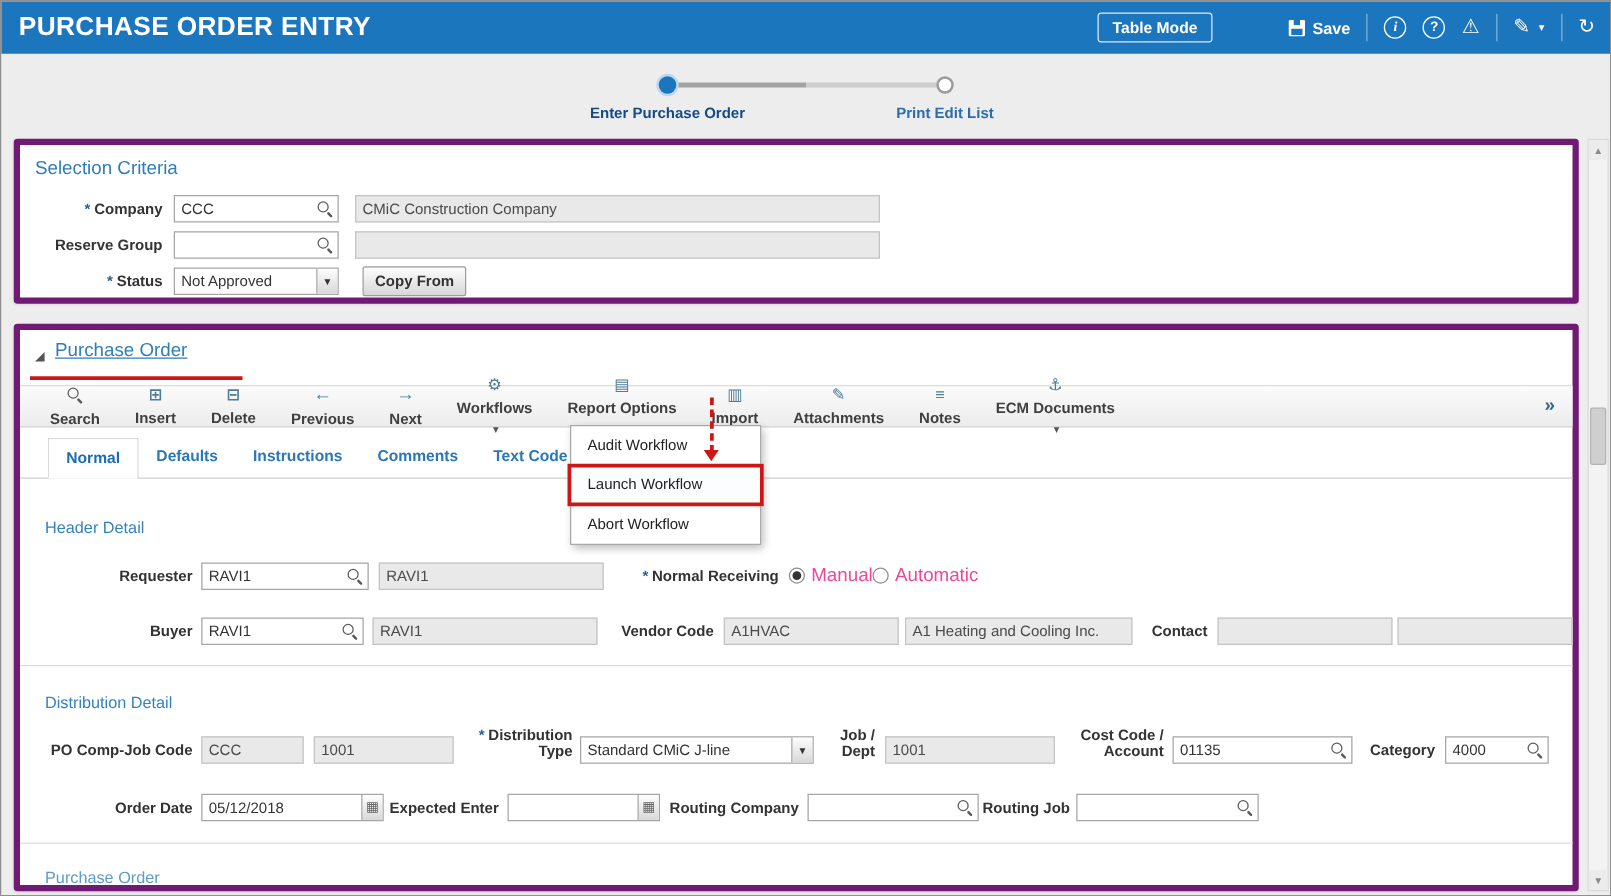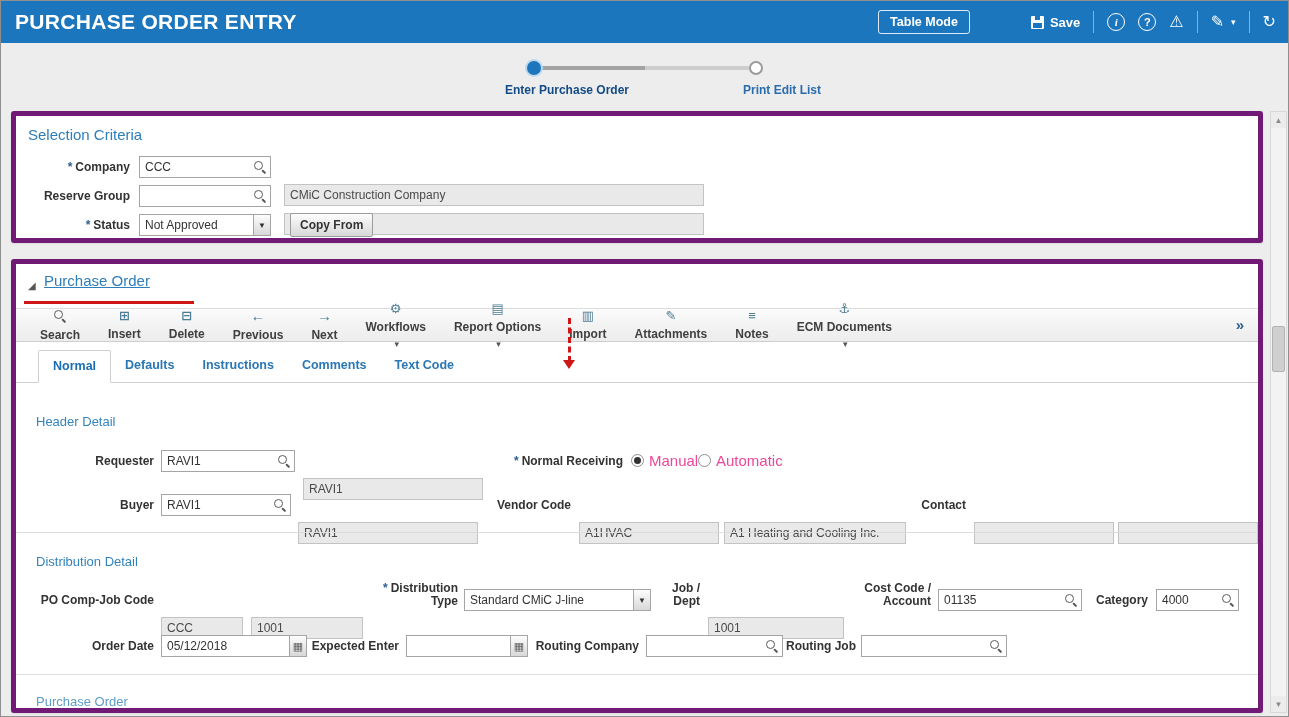--- a/index.html
+++ b/index.html
@@ -19,37 +19,37 @@
   .circ { width:18px; height:18px; border:1.5px solid #fff; border-radius:50%; color:#fff; font-size:11px; font-weight:bold; display:flex; align-items:center; justify-content:center; cursor:pointer; }
   .circ.it { font-style:italic; font-family:"Liberation Serif","DejaVu Serif",serif; }
   .hicon { color:#fff; font-size:16px; line-height:1; cursor:pointer; }
   .hcaret { color:#fff; font-size:9px; margin-left:-6px; cursor:pointer; }
 
   
   .train-line { position:absolute; left:540px; top:65px; width:208px; height:4px; background:linear-gradient(to right,#a3a3a3 50%,#cdcdcd 50%); }
   .train-circle { position:absolute; width:14px; height:14px; border-radius:50%; }
   .train-circle.active { left:526px; top:60px; background:#1c76bd; box-shadow:0 0 0 2px #bcd9ef; }
   .train-circle.idle { left:748px; top:60px; background:#fff; border:2px solid #9b9b9b; }
-  .train-label { position:absolute; top:82px; font-size:12px; font-weight:bold; text-align:right; }
+  .train-label { position:absolute; top:82px; font-size:12px; font-weight:bold; text-align:center; }
   .train-label.l1 { left:438px; width:190px; color:#134b86; }
   .train-label.l2 { left:690px; width:130px; color:#2a6daf; }
 
   
   .panel { position:absolute; background:#fff; border:5px solid #701a75; border-radius:3px; box-shadow:0 1px 2px rgba(0,0,0,.08); }
   #sel-panel { left:10px; top:110px; width:1252px; height:132px; }
   #po-panel  { left:10px; top:258px; width:1252px; height:454px; }
   .sec-title { position:absolute; font-size:15px; color:#2f7db9; }
   .subsec-title { position:absolute; font-size:13px; color:#3383bb; }
 
   
   .lbl { position:absolute; height:22px; line-height:22px; font-size:12px; font-weight:bold; color:#333; text-align:right; white-space:nowrap; }
   .lbl2 { position:absolute; font-size:12px; font-weight:bold; color:#333; text-align:right; line-height:13px; white-space:nowrap; }
   .req { color:#2c5f93; margin-right:3px; }
   .fld { position:absolute; height:22px; border:1px solid #a5a5a5; background:#fff; display:flex; align-items:center; font-size:12px; color:#333; padding-left:5px; overflow:hidden; }
-  .fld.ro { background:#e9e9e9; border-color:#c3c3c3; color:#4a4a4a; padding-right:5px;margin-top:28px; }
+  .fld.ro { background:#e9e9e9; border-color:#c3c3c3; color:#4a4a4a; padding-right:5px; }
   .fld-text { flex:1; white-space:nowrap; overflow:hidden; }
   .mag { position:relative; width:14px; height:14px; flex:0 0 auto; margin:0 3px 0 auto; cursor:pointer; }
   .mag::before { content:''; position:absolute; left:1px; top:1px; width:7px; height:7px; border:1.5px solid #5a5a5a; border-radius:50%; }
   .mag::after { content:''; position:absolute; left:9px; top:9px; width:5px; height:2px; background:#5a5a5a; transform:rotate(45deg); transform-origin:left center; border-radius:1px; }
   .ddbtn, .calbtn { height:20px; width:17px; margin-left:auto; flex:0 0 auto; background:linear-gradient(#fdfdfd,#d8d8d8); border-left:1px solid #a5a5a5; display:flex; align-items:center; justify-content:center; cursor:pointer; }
   .ddcaret { font-size:8px; color:#333; }
   .calglyph { font-size:11px; color:#666; line-height:1; }
   .btn { position:absolute; height:24px; background:linear-gradient(#fdfdfd,#d8d8d8); border:1px solid #9c9c9c; border-radius:2px; font-size:12px; font-weight:bold; color:#333; padding:0 9px; font-family:inherit; cursor:pointer; }
   .radio { position:absolute; width:13px; height:13px; border:1px solid #8f8f8f; border-radius:50%; background:#fff; cursor:pointer; }
   .radio.sel::after { content:''; display:block; width:7px; height:7px; margin:2px; border-radius:50%; background:#333; }
@@ -303,20 +303,25 @@
 
     <div class="lbl" style="left:770px;top:371px;width:68px;">Routing Job</div>
     <div class="fld" style="left:845px;top:371px;width:146px;">
       <span class="fld-text"></span>
       <span class="mag"></span>
     </div>
 
     <div class="hr" style="top:410px;"></div>
     <div class="subsec-title" style="left:20px;top:430px;color:#5e9cc7;">Purchase Order</div>
 
+    <div class="wf-menu">
+      <div class="wf-item">Audit Workflow</div>
+      <div class="wf-item launch">Launch Workflow</div>
+      <div class="wf-item">Abort Workflow</div>
+    </div>
     <div class="annot-arrow-line"></div>
     <div class="annot-arrow-head"></div>
   </div>
 
   <div class="scrollbar">
     <div class="sb-arrow up">▲</div>
     <div class="sb-thumb"></div>
     <div class="sb-arrow down">▼</div>
   </div>
 

